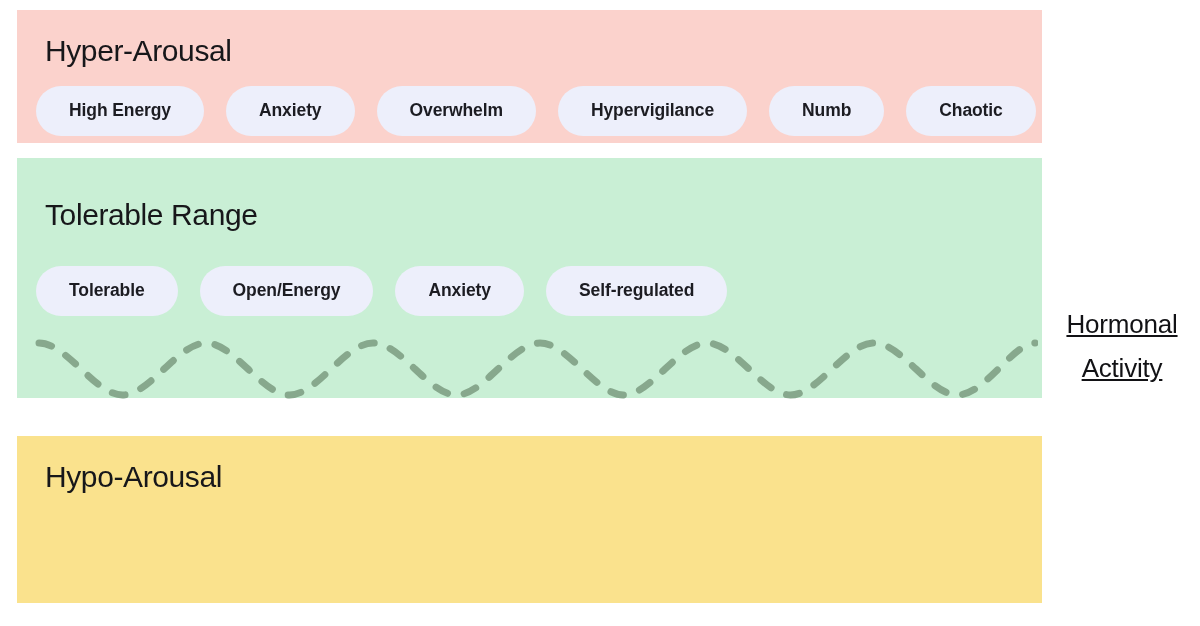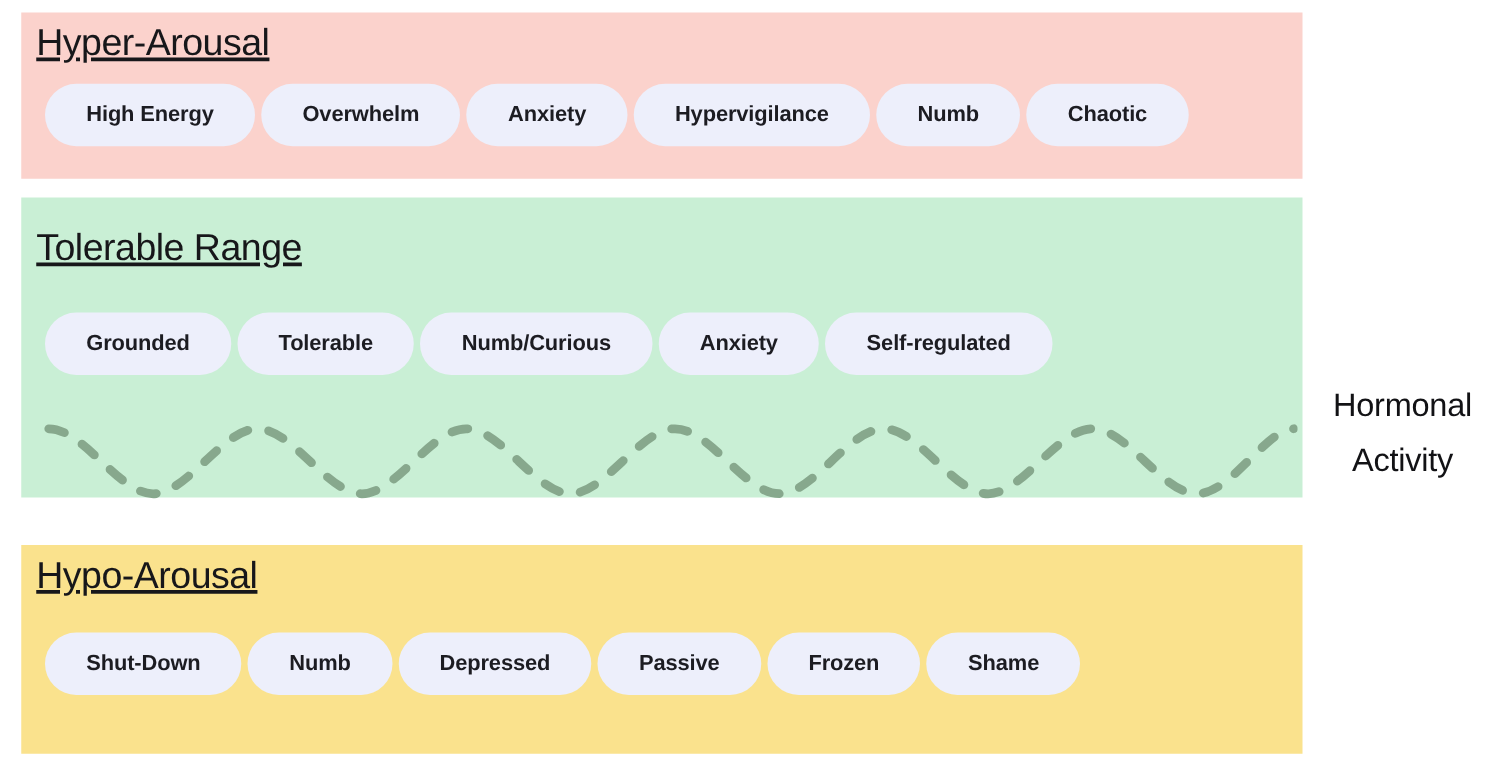--- a/index.html
+++ b/index.html
@@ -32,31 +32,30 @@
     height: 240px;
     background: #C9EFD5;
     padding-top: 22px;
   }
   .band-hypo {
     top: 436px;
     height: 167px;
     background: #FAE28D;
   }
   .band-title {
-    margin: 0;
+    margin: 16px;
     font-size: 30px;
     line-height: 38px;
     font-weight: 500;
     letter-spacing: -0.4px;
     color: #17171a;
-    text-decoration: underline;
   }
   .pill-row {
     display: flex;
-    gap: 5px;
+    gap: 22px;
     margin-top: 13px;
     margin-left: 7px;
     align-items: center;
   }
   .band-tolerable .pill-row { margin-top: 32px; }
   .band-hypo .pill-row { margin-top: 26px; }
   .pill {
     background: #EDEFFB;
     border-radius: 30px;
     padding: 16px 33px;
@@ -86,45 +85,45 @@
     position: absolute;
     left: 1047px;
     top: 302px;
     width: 150px;
     text-align: center;
     font-size: 26px;
     font-weight: 500;
     line-height: 44px;
     letter-spacing: -0.2px;
     color: #121215;
+    text-decoration: underline;
   }
 </style>
 </head>
 <body>
 
 <div class="canvas">
 
   <section class="band band-hyper">
     <h2 class="band-title">Hyper-Arousal</h2>
     <div class="pill-row">
         <span class="pill">High Energy</span>
+        <span class="pill">Anxiety</span>
         <span class="pill">Overwhelm</span>
-        <span class="pill">Anxiety</span>
         <span class="pill">Hypervigilance</span>
         <span class="pill">Numb</span>
         <span class="pill">Chaotic</span>
       </div>
   </section>
 
   <section class="band band-tolerable">
     <h2 class="band-title">Tolerable Range</h2>
     <div class="pill-row">
-        <span class="pill">Grounded</span>
         <span class="pill">Tolerable</span>
-        <span class="pill">Numb/Curious</span>
+        <span class="pill">Open/Energy</span>
         <span class="pill">Anxiety</span>
         <span class="pill">Self-regulated</span>
       </div>
     <svg class="wave" viewBox="0 0 1017 80" preserveAspectRatio="none" aria-hidden="true">
       <path d="M 18 14
                C 46 14 74 66 101.5 66
                C 129 66 157 14 185 14
                C 213 14 241 66 268.5 66
                C 296 66 324 14 352 14
                C 380 14 408 66 435.5 66
@@ -133,28 +132,20 @@
                C 630 66 658 14 686 14
                C 714 14 742 66 769.5 66
                C 797 66 825 14 853 14
                C 881 14 909 66 936.5 66
                C 964 66 992 14 1014 14"></path>
     </svg>
   </section>
 
   <section class="band band-hypo">
     <h2 class="band-title">Hypo-Arousal</h2>
-    <div class="pill-row">
-        <span class="pill">Shut-Down</span>
-        <span class="pill">Numb</span>
-        <span class="pill">Depressed</span>
-        <span class="pill">Passive</span>
-        <span class="pill">Frozen</span>
-        <span class="pill">Shame</span>
-      </div>
   </section>
 
   <div class="side-label">
     <div>Hormonal</div>
     <div>Activity</div>
   </div>
 
 </div>
 
 </body></html>

